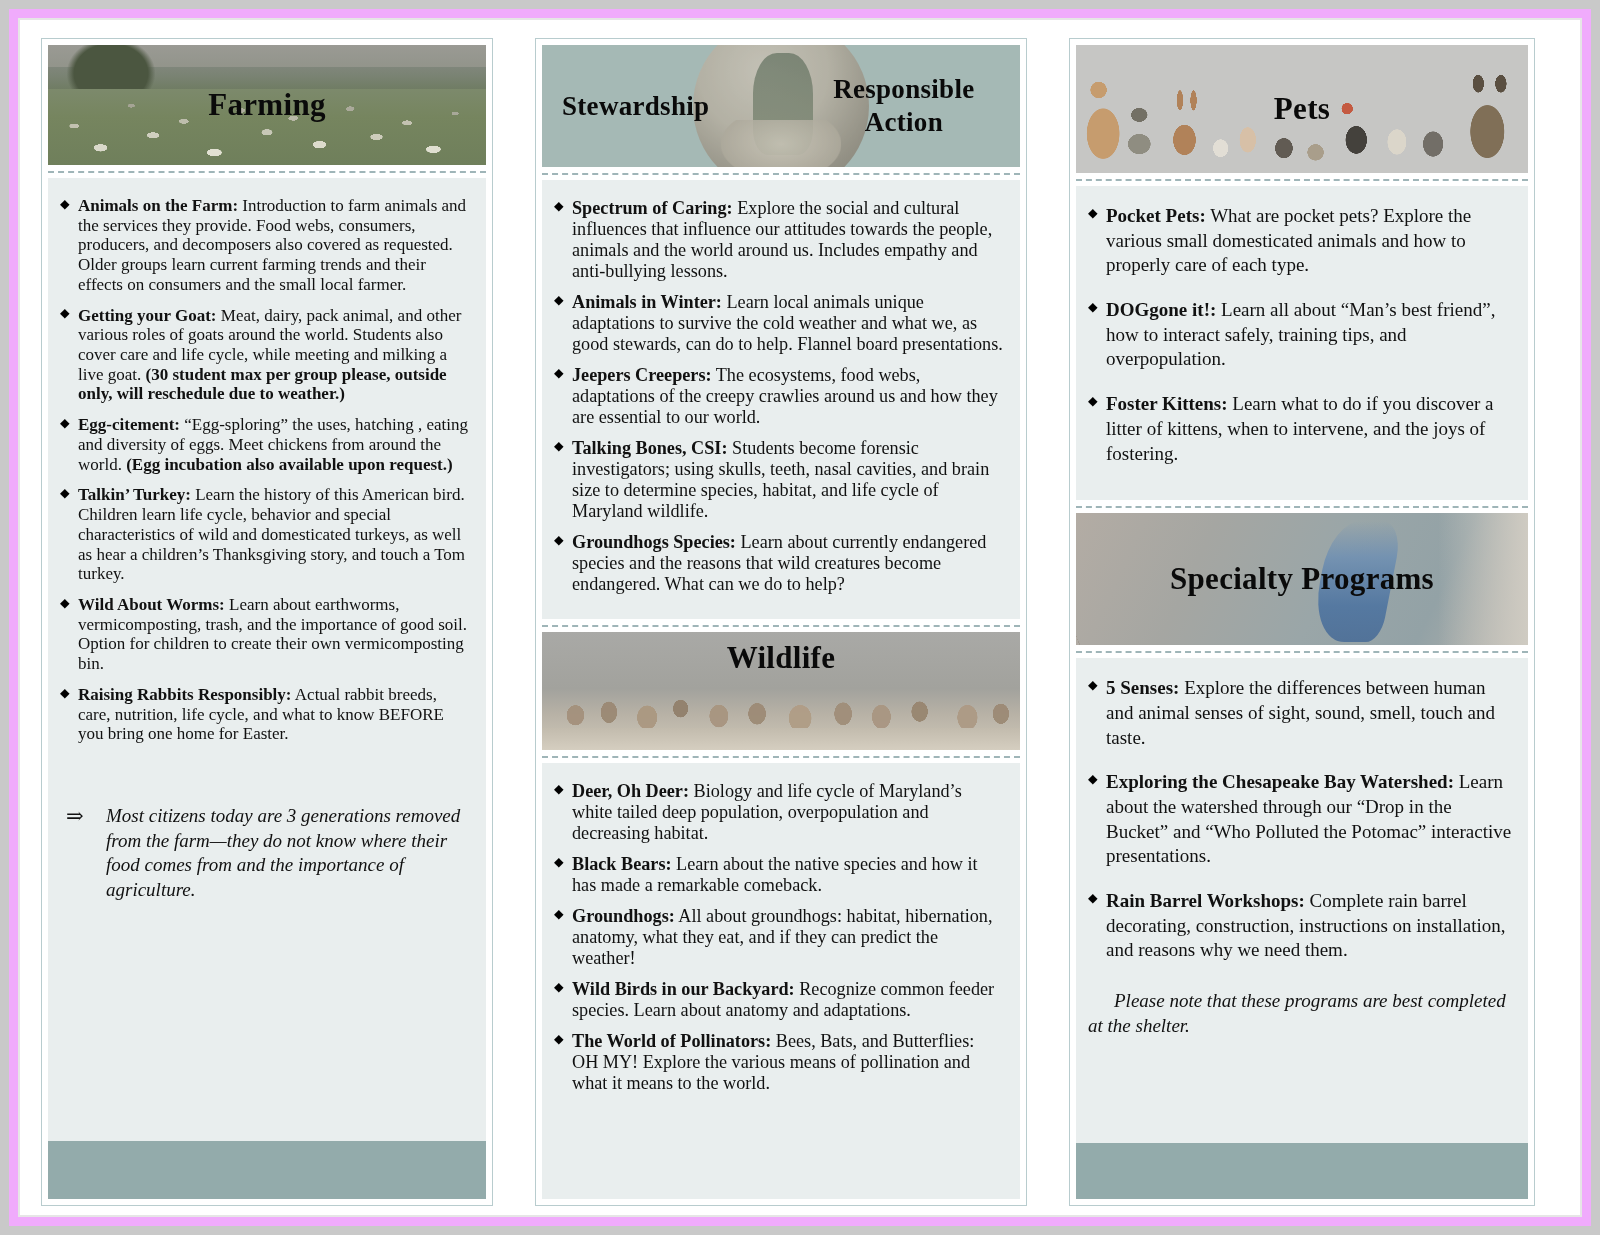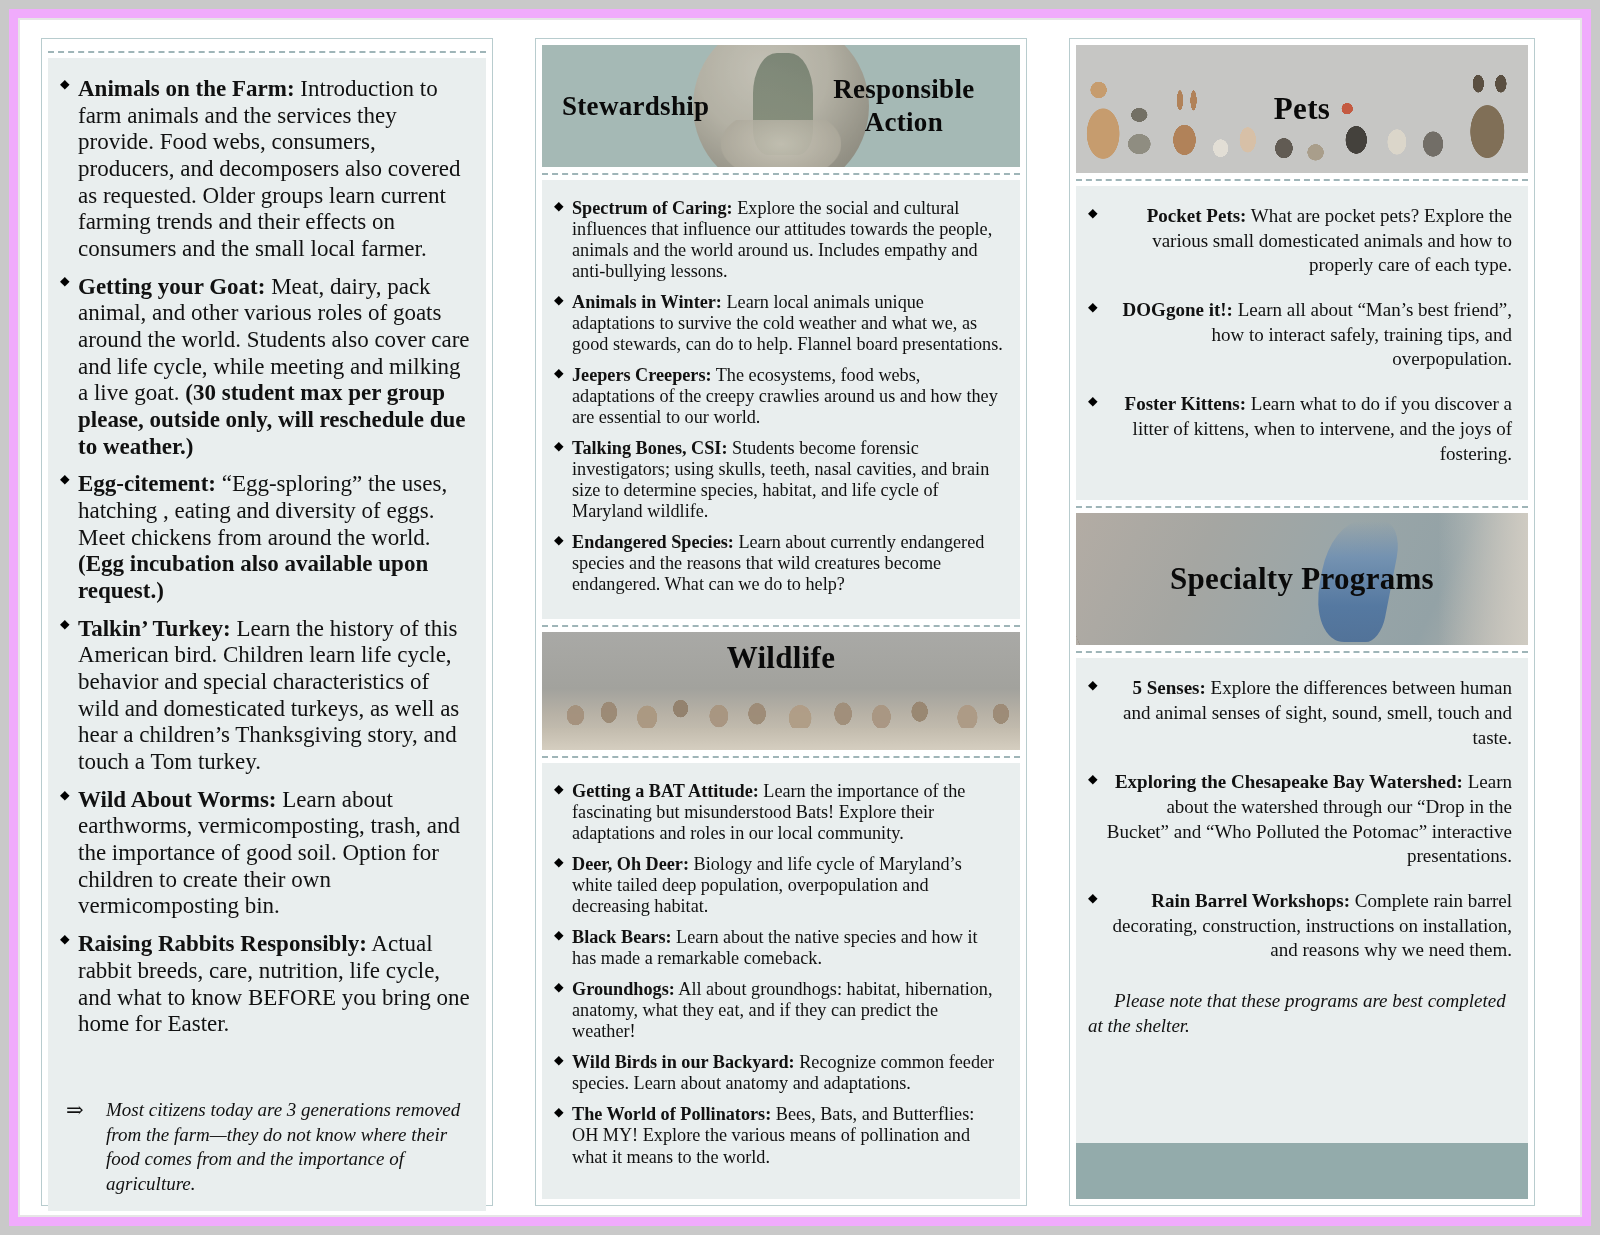--- a/index.html
+++ b/index.html
@@ -269,22 +269,22 @@
     left: 0;
     top: 0.06em;
     font-size: 12.5px;
     color: #000;
   }
   .term { font-weight: bold; }
   .strongnote { font-weight: bold; }
 
   
   .col-2 ul.items > li { font-size: 18.2px; line-height: 1.155; margin-bottom: 10px; }
-  .col-3 ul.items > li { font-size: 19px; line-height: 1.30; margin-bottom: 20px; text-align: right; }
-  .col-1 ul.items > li { font-size: 23px; line-height: 1.16; margin-bottom: 11px; }
+  .col-3 ul.items > li { font-size: 19px; line-height: 1.30; margin-bottom: 20px; }
+  .col-1 ul.items > li { font-size: 17px; line-height: 1.16; margin-bottom: 11px; }
 
   .note-arrow {
     position: relative;
     margin-top: 60px;
     padding-left: 46px;
     font-style: italic;
     font-size: 19px;
     line-height: 1.30;
   }
   .note-arrow::before {
@@ -346,33 +346,32 @@
           <div class="banner-title t-left">Stewardship</div>
           <div class="banner-title t-right">Responsible Action</div>
         </div>
         <div class="divider"></div>
         <div class="panel">
           <ul class="items">
             <li><span class="term">Spectrum of Caring:</span><span> Explore the social and cultural influences that influence our attitudes towards the people, animals and the world around us. Includes empathy and anti-bullying lessons.</span></li>
             <li><span class="term">Animals in Winter:</span><span> Learn local animals unique adaptations to survive the cold weather and what we, as good stewards, can do to help.  Flannel board presentations.</span></li>
             <li><span class="term">Jeepers Creepers:</span><span> The ecosystems, food webs, adaptations of the creepy crawlies around us and how they are essential to our world.</span></li>
             <li><span class="term">Talking Bones, CSI:</span><span> Students become forensic investigators; using skulls, teeth, nasal cavities, and brain size to determine species, habitat, and life cycle of Maryland wildlife.</span></li>
-            <li><span class="term">Endangered Species:</span><span> Learn about currently endangered species and the reasons that wild creatures become endangered. What can we do to help?</span></li>
+            <li><span class="term">Groundhogs Species:</span><span> Learn about currently endangered species and the reasons that wild creatures become endangered. What can we do to help?</span></li>
           </ul>
         </div>
         <div class="divider"></div>
         <div class="banner banner-wildlife">
           <div class="herd"></div>
           <div class="ground"></div>
           <div class="banner-title">Wildlife</div>
         </div>
         <div class="divider"></div>
         <div class="panel grow">
           <ul class="items">
-            <li><span class="term">Getting a BAT Attitude:</span><span> Learn the importance of the fascinating but misunderstood Bats! Explore their adaptations and roles in our local community.</span></li>
             <li><span class="term">Deer, Oh Deer:</span><span> Biology and life cycle of Maryland’s white tailed deep population, overpopulation and decreasing habitat.</span></li>
             <li><span class="term">Black Bears:</span><span> Learn about the native species and how it has made a remarkable comeback.</span></li>
             <li><span class="term">Groundhogs:</span><span> All about groundhogs: habitat, hibernation, anatomy, what they eat, and if they can predict the weather!</span></li>
             <li><span class="term">Wild Birds in our Backyard:</span><span> Recognize common feeder species. Learn about anatomy and adaptations.</span></li>
             <li><span class="term">The World of Pollinators:</span><span> Bees, Bats, and Butterflies: OH MY! Explore the various means of pollination and what it means to the world.</span></li>
           </ul>
         </div>
       </div>
 
       <div class="col col-3">

